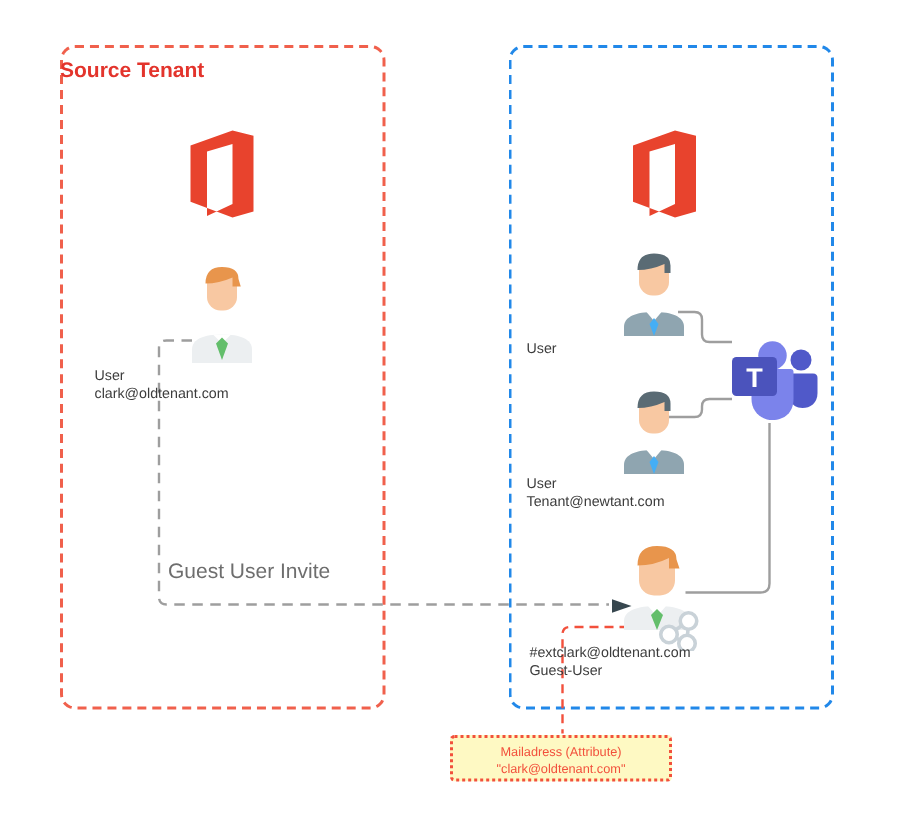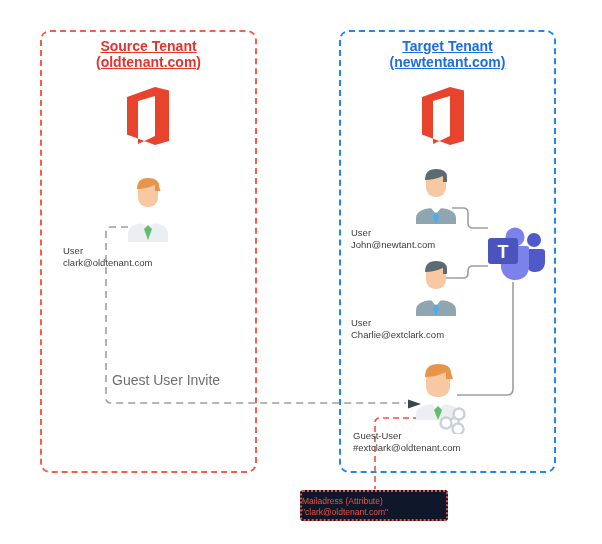--- a/index.html
+++ b/index.html
@@ -6,36 +6,36 @@
   html,body { background:#fff; }
   body { font-family:"Liberation Sans", sans-serif; }
   .canvas { position:relative; width:602px; height:544px; background:#fff; overflow:hidden; }
 
   .connectors { position:absolute; left:0; top:0; width:602px; height:544px; z-index:1; }
 
   .tenant-box { position:absolute; top:30px; width:217px; height:443px; border-radius:10px; z-index:0; }
   .tenant-box.source { left:40px; border:2px dashed var(--source_border); }
   .tenant-box.target { left:339px; border:2px dashed var(--target_border); }
 
-  .tenant-title { position:absolute; top:38px; width:217px; text-align:center;
-                  font-weight:bold; font-size:14px; line-height:16px; z-index:2;text-decoration:underline; }
+  .tenant-title { position:absolute; top:38px; width:217px; text-align:left;
+                  font-weight:bold; font-size:14px; line-height:16px; z-index:2; }
   .tenant-title.source { left:40px; color:var(--source_accent); }
   .tenant-title.target { left:339px; color:var(--target_accent); }
 
   .icon-wrap { position:absolute; z-index:2; }
   .labels { position:absolute; width:170px; text-align:left; z-index:2;
             font-size:9.5px; line-height:12px; color:var(--label_dark); }
 
   .invite-note { position:absolute; left:112px; top:374px; width:120px; z-index:2;
                  font-size:14px; line-height:13px; color:var(--note_gray); }
 
   .mail-note { position:absolute; left:300px; top:490px; width:148px; height:31px; z-index:2;
                border:2px dotted var(--attribute_red); border-radius:3px;
                color:var(--attribute_red); font-size:8.5px; line-height:11px;
-               text-align:left; padding-top:4px; background:#0f172a; }
+               text-align:center; padding-top:4px; background:#fef9c3; }
 
   
   .office-path { fill:var(--office_red); }
   .skin { fill:var(--skin); }
   .hair-orange { fill:var(--hair_orange); }
   .hair-dark { fill:var(--hair_dark); }
   .shirt-light { fill:var(--shirt_light); }
   .suit { fill:var(--suit_gray); }
   .tie-green { fill:var(--tie_green); }
   .tie-blue { fill:var(--tie_blue); }
@@ -61,25 +61,20 @@
     <path class="conn-gray" d="M446 278 H463 Q468 278 468 273 V271 Q468 266 473 266 H488"></path>
     <path class="conn-gray" d="M513 282 V389 Q513 395 507 395 H457"></path>
     <path class="conn-red" d="M419 418 H380 Q375 418 375 423 V489"></path>
   </svg>
 
   <div class="tenant-box source"></div>
   <div class="tenant-box target"></div>
 
   <div class="tenant-title source">
     <div>Source Tenant</div>
-    <div>(oldtenant.com)</div>
-  </div>
-  <div class="tenant-title target">
-    <div>Target Tenant</div>
-    <div>(newtentant.com)</div>
   </div>
 
   <div class="icon-wrap" style="left:119px; top:84px;">
     <svg width="58" height="64" viewBox="0 0 58 64">
       <path class="office-path" fill-rule="evenodd" d="M8 13 L36 3 L50 6.5 L50 57 L36 61 L8 50.5 Z M19 17 L36 12 L36 52 L19 60 Z"></path>
     </svg>
   </div>
   <div class="icon-wrap" style="left:414px; top:84px;">
     <svg width="58" height="64" viewBox="0 0 58 64">
       <path class="office-path" fill-rule="evenodd" d="M8 13 L36 3 L50 6.5 L50 57 L36 61 L8 50.5 Z M19 17 L36 12 L36 52 L19 60 Z"></path>
@@ -104,35 +99,34 @@
     <svg width="48" height="56" viewBox="0 0 48 56">
       <rect class="skin" x="14" y="2" width="20" height="27" rx="9"></rect>
       <path class="hair-dark" d="M13 12 Q13 1 24 1 Q35 1 35 9 L35 14 L31 14 L31 8 Q22 12 13 12 Z"></path>
       <path class="suit" d="M4 56 L4 50 C4 43 12 40 24 40 C36 40 44 43 44 50 L44 56 Z"></path>
       <polygon class="collar" points="19,40 24,46 29,40"></polygon>
       <polygon class="tie-blue" points="24,44 21,48 24,56 27,48"></polygon>
     </svg>
   </div>
   <div class="labels" style="left:351px; top:227px;">
     <div>User</div>
-    <div>John@newtant.com</div>
   </div>
 
   <div class="icon-wrap" style="left:412px; top:260px;">
     <svg width="48" height="56" viewBox="0 0 48 56">
       <rect class="skin" x="14" y="2" width="20" height="27" rx="9"></rect>
       <path class="hair-dark" d="M13 12 Q13 1 24 1 Q35 1 35 9 L35 14 L31 14 L31 8 Q22 12 13 12 Z"></path>
       <path class="suit" d="M4 56 L4 50 C4 43 12 40 24 40 C36 40 44 43 44 50 L44 56 Z"></path>
       <polygon class="collar" points="19,40 24,46 29,40"></polygon>
       <polygon class="tie-blue" points="24,44 21,48 24,56 27,48"></polygon>
     </svg>
   </div>
   <div class="labels" style="left:351px; top:317px;">
     <div>User</div>
-    <div>Charlie@extclark.com</div>
+    <div>Tenant@newtant.com</div>
   </div>
 
   <div class="icon-wrap" style="left:488px; top:226px;">
     <svg width="58" height="56" viewBox="0 0 58 56">
       <circle class="teams-dark" cx="46" cy="14" r="7"></circle>
       <path class="teams-dark" d="M38 23 H54 Q57 23 57 26 V36 C57 43 52 46 47 46 C43 46 40 44 39 41 Z"></path>
       <circle class="teams-light" cx="27" cy="11" r="9.5"></circle>
       <path class="teams-light" d="M13 22 Q13 20 15 20 H39 Q41 20 41 22 V40 C41 49 35 54 27 54 C19 54 13 48 13 40 Z"></path>
       <rect class="teams-square" x="0" y="12" width="30" height="26" rx="3"></rect>
       <text x="15" y="32" text-anchor="middle" fill="#ffffff" font-family="Liberation Sans, sans-serif" font-size="18" font-weight="bold">T</text>
@@ -150,22 +144,22 @@
         <line class="share-stroke" x1="48" y1="52" x2="35" y2="61"></line>
         <line class="share-stroke" x1="35" y1="61" x2="47" y2="67"></line>
         <line class="share-stroke" x1="48" y1="52" x2="47" y2="67"></line>
         <circle class="share-stroke" cx="48" cy="52" r="5.5"></circle>
         <circle class="share-stroke" cx="35" cy="61" r="5.5"></circle>
         <circle class="share-stroke" cx="47" cy="67" r="5.5"></circle>
       </g>
     </svg>
   </div>
   <div class="labels" style="left:353px; top:430px;">
+    <div>#extclark@oldtenant.com</div>
     <div>Guest-User</div>
-    <div>#extclark@oldtenant.com</div>
   </div>
 
   <div class="invite-note">
     <div>Guest User Invite</div>
   </div>
 
   <div class="mail-note">
     <div>Mailadress (Attribute)</div>
     <div>"clark@oldtenant.com"</div>
   </div>

